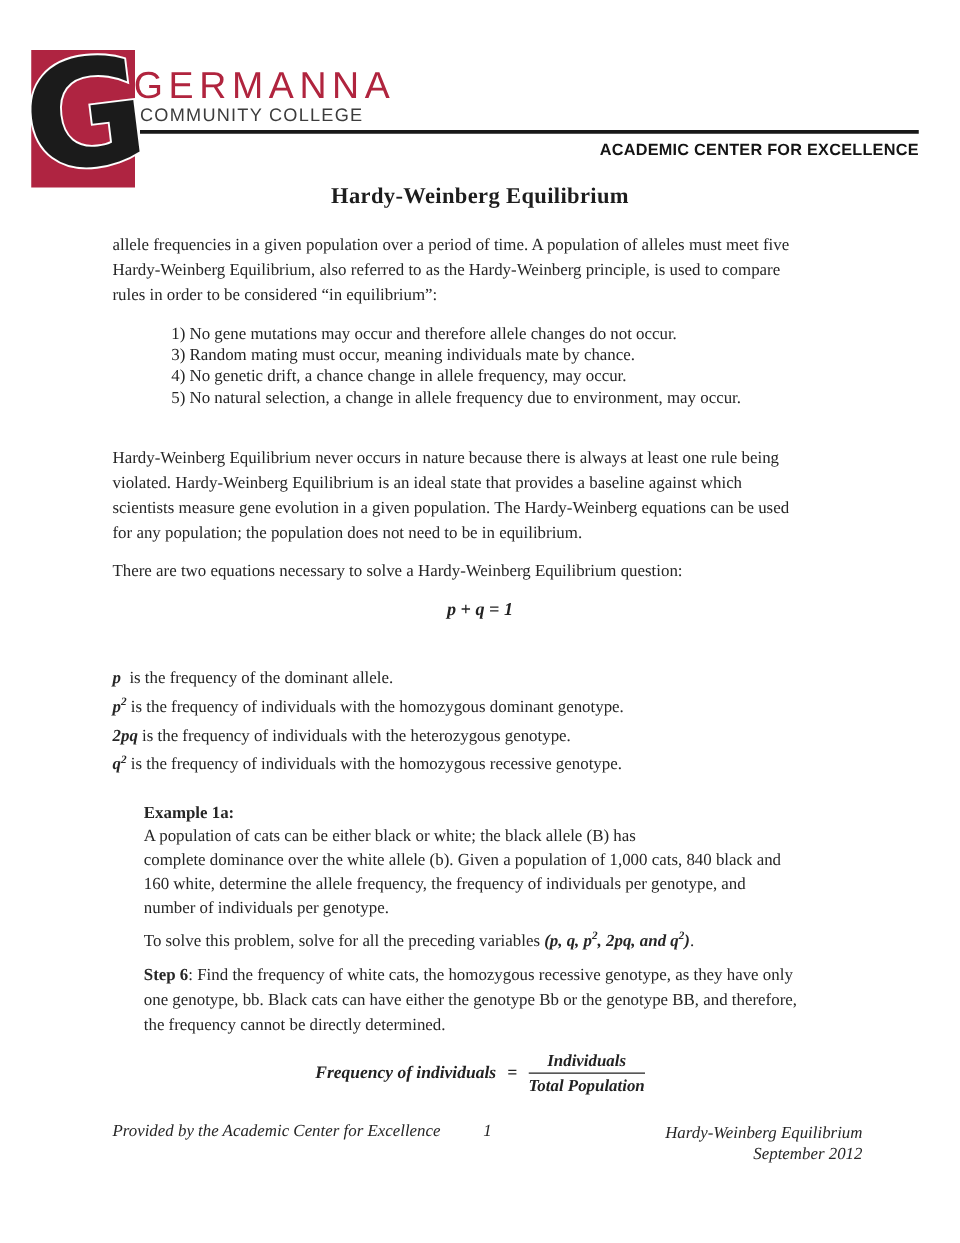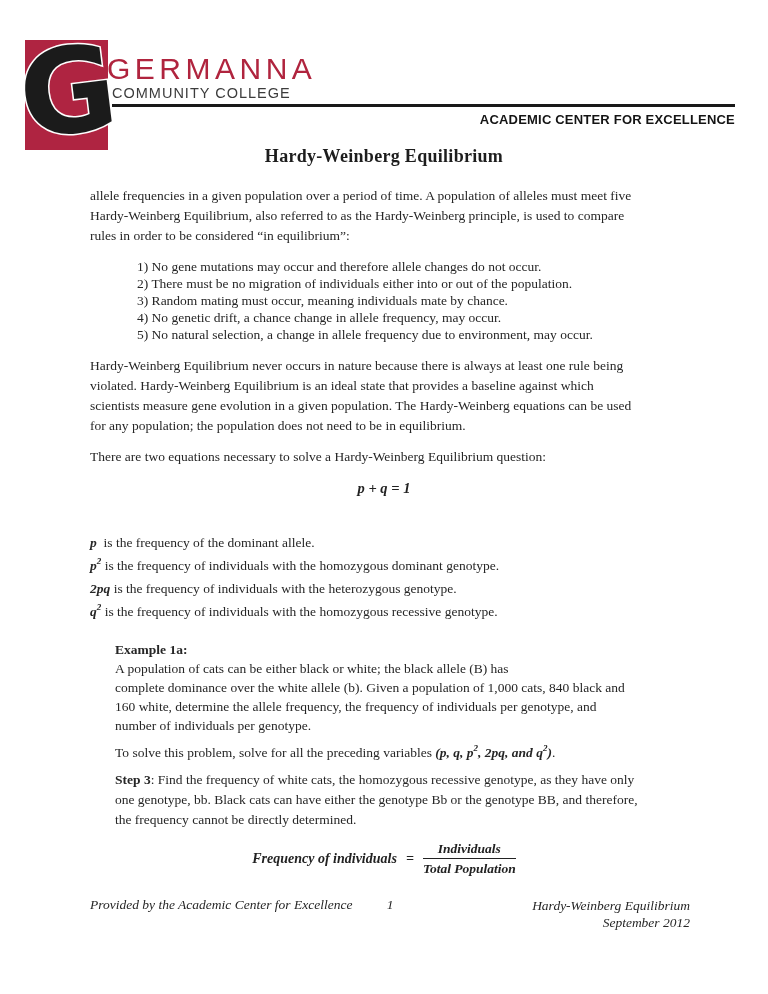--- a/index.html
+++ b/index.html
@@ -95,21 +95,20 @@
   <h1 id="title">Hardy-Weinberg Equilibrium</h1>
 
   <div id="p1" class="body-text">
     <div class="line">allele frequencies in a given population over a period of time. A population of alleles must meet five</div>
     <div class="line">Hardy-Weinberg Equilibrium, also referred to as the Hardy-Weinberg principle, is used to compare</div>
     <div class="line">rules in order to be considered “in equilibrium”:</div>
   </div>
 
   <div id="rules" class="body-text">
     <div class="line">1) No gene mutations may occur and therefore allele changes do not occur.</div>
-    <div class="line">2) There must be no migration of individuals either into or out of the population.</div>
     <div class="line">3) Random mating must occur, meaning individuals mate by chance.</div>
     <div class="line">4) No genetic drift, a chance change in allele frequency, may occur.</div>
     <div class="line">5) No natural selection, a change in allele frequency due to environment, may occur.</div>
   </div>
 
   <div id="p2" class="body-text">
     <div class="line">Hardy-Weinberg Equilibrium never occurs in nature because there is always at least one rule being</div>
     <div class="line">violated. Hardy-Weinberg Equilibrium is an ideal state that provides a baseline against which</div>
     <div class="line">scientists measure gene evolution in a given population. The Hardy-Weinberg equations can be used</div>
     <div class="line">for any population; the population does not need to be in equilibrium.</div>
@@ -134,21 +133,21 @@
     <div class="line bold">Example 1a:</div>
     <div class="line">A population of cats can be either black or white; the black allele (B) has</div>
     <div class="line">complete dominance over the white allele (b). Given a population of 1,000 cats, 840 black and</div>
     <div class="line">160 white, determine the allele frequency, the frequency of individuals per genotype, and</div>
     <div class="line">number of individuals per genotype.</div>
   </div>
 
   <div id="tosolve" class="body-text"><span>To solve this problem, solve for all the preceding variables </span><span class="mvar">(</span><span class="mvar">p, q, p</span><sup>2</sup><span class="mvar">, 2pq, and q</span><sup>2</sup><span class="mvar">)</span><span>.</span></div>
 
   <div id="step1" class="body-text">
-    <div class="line"><span class="bold">Step 3</span><span>: Find the frequency of white cats, the homozygous recessive genotype, as they have only</span></div>
+    <div class="line"><span class="bold">Step 6</span><span>: Find the frequency of white cats, the homozygous recessive genotype, as they have only</span></div>
     <div class="line">one genotype, bb. Black cats can have either the genotype Bb or the genotype BB, and therefore,</div>
     <div class="line">the frequency cannot be directly determined.</div>
   </div>
 
   <div id="fraceq">
     <span>Frequency of individuals</span>
     <span>=</span>
     <span class="frac">
       <span class="num">Individuals</span>
       <span class="den">Total Population</span>

